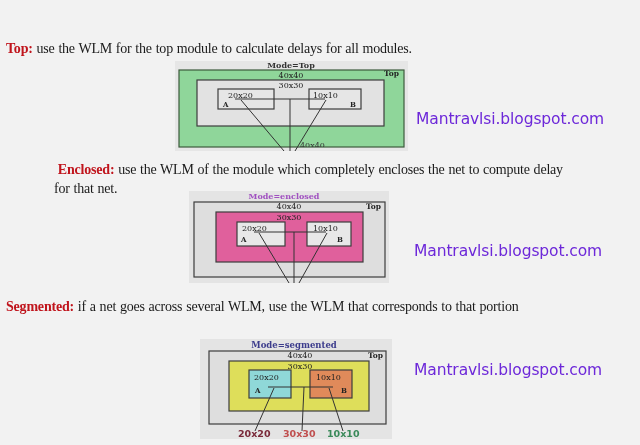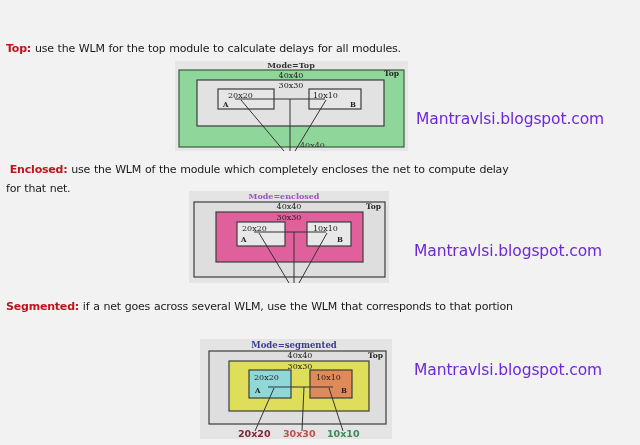--- a/index.html
+++ b/index.html
@@ -3,22 +3,22 @@
 <meta charset="utf-8">
 <style>
   html, body { margin:0; padding:0; }
   body {
     width:640px; height:445px; overflow:hidden;
     background:#f2f2f2;
     font-family:"DejaVu Sans", sans-serif;
     position:relative; color:#111;
   }
   .para {
-    position:absolute; left:6px; font-size:11px; line-height:19px;
-    letter-spacing:-0.2px; color:#1a1a1a; word-spacing:0.5px;
+    position:absolute; left:6px; font-size:14px; line-height:19px;
+    letter-spacing:-0.2px; color:#1a1a1a; word-spacing:0.5px;font-family:Liberation Serif, serif;
   }
   .kw { color:#c0141c; font-weight:bold; }
   .site {
     position:absolute; font-size:15.5px; color:#6d28d9;
     font-family:"DejaVu Sans", sans-serif; letter-spacing:-0.1px;
   }
   svg { position:absolute; }
   svg text { font-family:"DejaVu Serif", serif; }
 </style>
 </head>
@@ -45,21 +45,21 @@
   <text x="175" y="46" font-size="7" fill="#222" font-weight="bold">B</text>
   <line x1="60" y1="38" x2="150" y2="38" stroke="#333" stroke-width="1"></line>
   <line x1="66" y1="39" x2="109" y2="90" stroke="#333" stroke-width="1"></line>
   <line x1="115" y1="38" x2="115" y2="90" stroke="#333" stroke-width="1"></line>
   <line x1="151" y1="39" x2="120" y2="90" stroke="#333" stroke-width="1"></line>
 </svg>
 <div style="position:absolute;left:300px;top:142px;font-size:8px;color:#333;font-family:'DejaVu Serif',serif;line-height:8px;height:5px;overflow:hidden;">40x40</div>
 
 <div class="site" style="left:416px;top:110px;">Mantravlsi.blogspot.com</div>
 
-<div class="para" style="top:160px;">
+<div class="para" style="top:160px;margin-left:48px;">
   &nbsp;<span class="kw">Enclosed:</span>
   <span>use the WLM of the module  which completely  encloses the net to compute  delay</span><br>
   <span>for that net.</span>
 </div>
 
 <svg style="left:189px;top:191px;" width="200" height="92" viewBox="0 0 200 92">
   <rect x="0" y="0" width="200" height="92" fill="#e4e4e4"></rect>
   <text x="95" y="8" font-size="8" text-anchor="middle" fill="#a050c0" font-weight="bold">Mode=enclosed</text>
   <rect x="5" y="11" width="191" height="75" fill="#dedede" stroke="#3d3d3d" stroke-width="1.2"></rect>
   <text x="100" y="18" font-size="8" text-anchor="middle" fill="#222">40x40</text>

